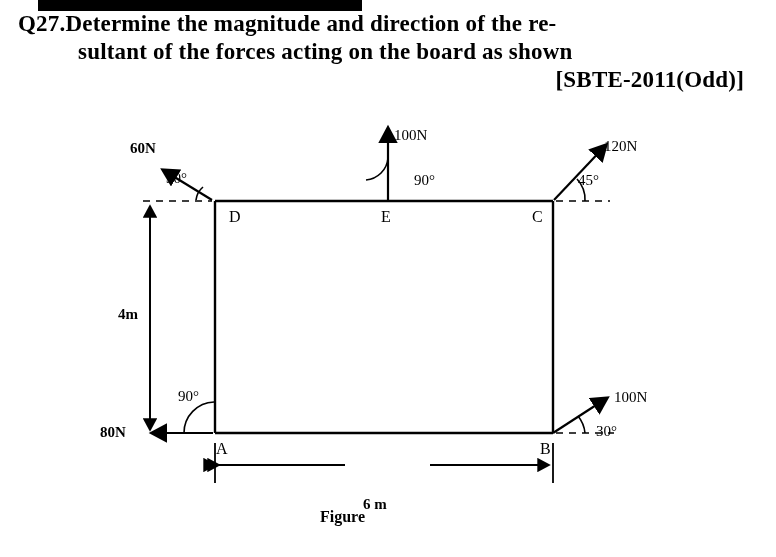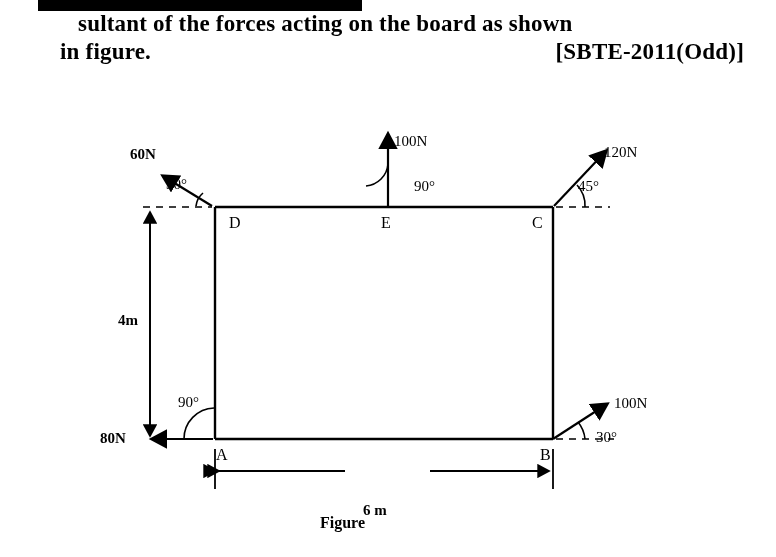--- a/index.html
+++ b/index.html
@@ -50,21 +50,21 @@
     position: absolute;
     right: 14px;
     top: 0;
     font-weight: bold;
     font-size: 23px;
   }
   
   #figure {
     position: absolute;
     left: 0;
-    top: 114px;
+    top: 108px;
     width: 644px;
     height: 439px;
   }
   #figure svg {
     position: absolute;
     left: 0;
     top: 0;
   }
   .lbl {
     position: absolute;
@@ -84,23 +84,23 @@
   }
 </style>
 </head>
 <body>
 
 <div id="page">
 
   <div class="top-bar"></div>
 
   <div class="question-block">
+    <div class="q-line q-line1">Q27.Determine the magnitude and direction of the re-</div>
     <div class="q-line q-line2">sultant of the forces acting on the board as shown</div>
     <div class="q-line q-line3">
-      <span>in figure.</span>
       <span class="q-ref">[SBTE-2011(Odd)]</span>
     </div>
   </div>
 
   <div id="figure">
 
     <svg width="776" height="439" viewBox="0 0 776 439">
       <defs>
         <marker id="arrow" markerWidth="9" markerHeight="9" refX="7" refY="4.5" orient="auto">
           <path d="M0,0 L8.5,4.5 L0,9 z" fill="#000"></path>

